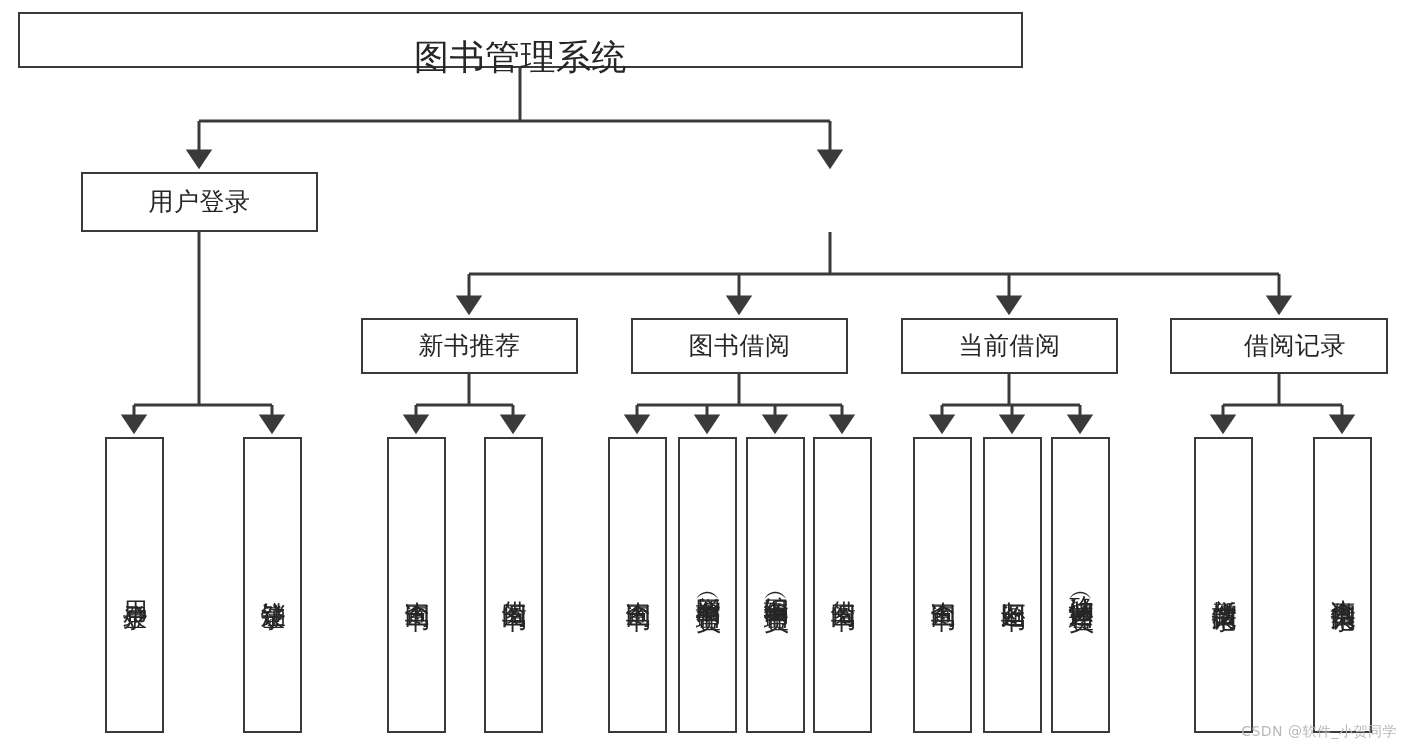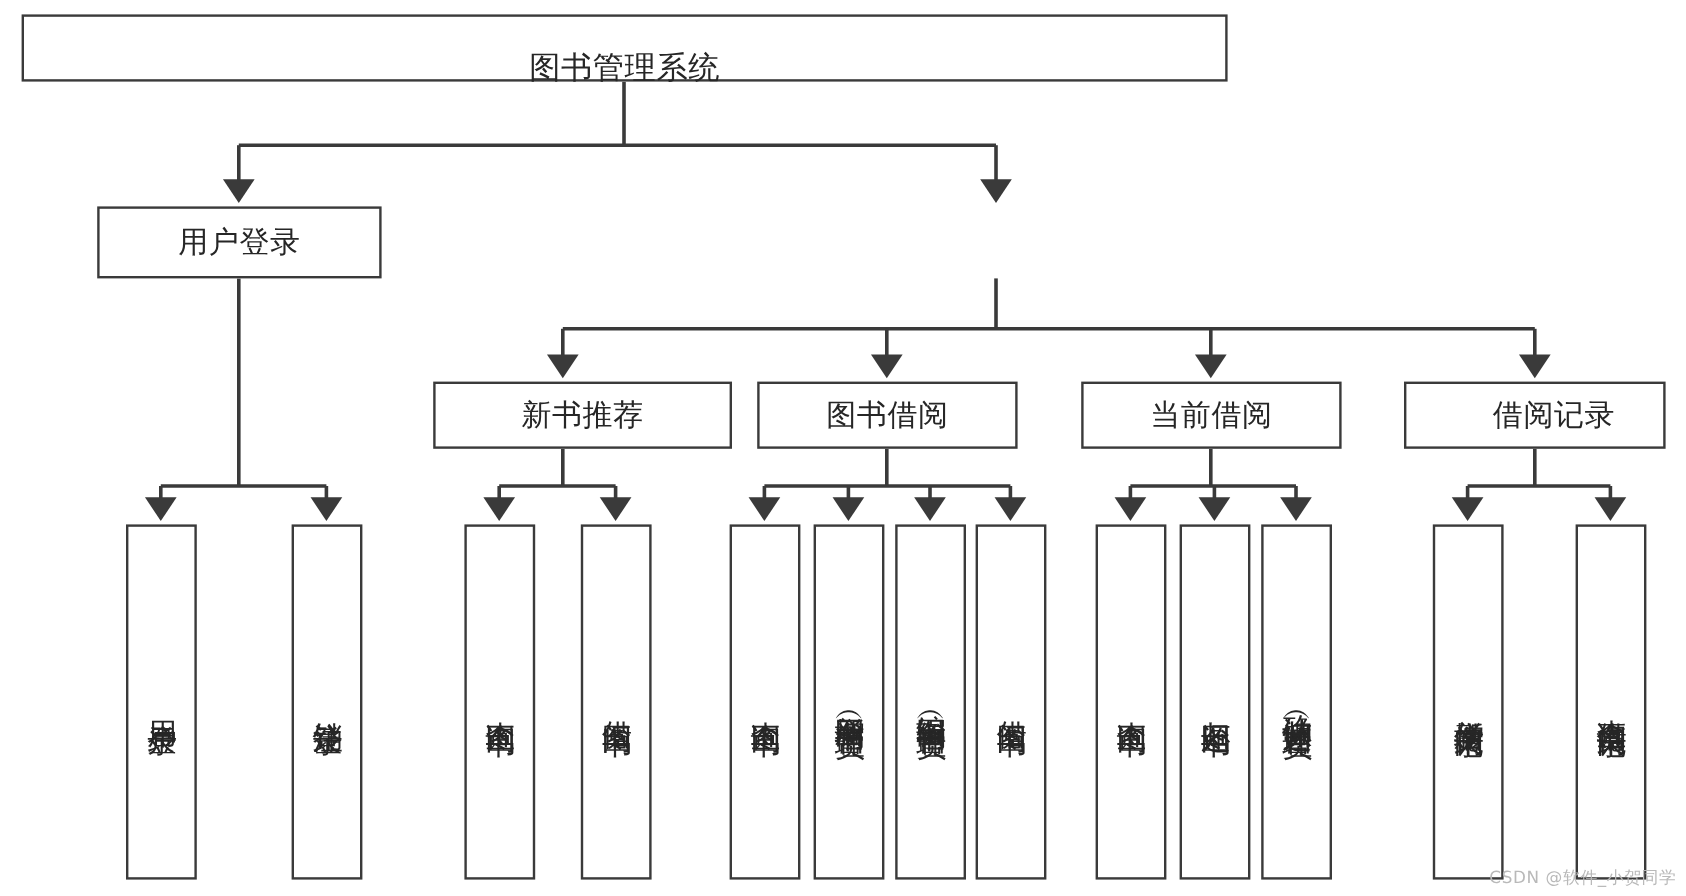--- a/index.html
+++ b/index.html
@@ -54,21 +54,21 @@
   }
   .node.vert .label {
     writing-mode: vertical-rl;
     text-orientation: upright;
     font-size: 25px;
     line-height: 1.05;
     letter-spacing: 2px;
     white-space: normal;
     max-height: 100%;
   }
-  .node.root .label { font-size: 26px; margin-top: 36px; }
+  .node.root .label { font-size: 35px; margin-top: 36px; }
   #watermark {
     position: absolute;
     right: 8px;
     bottom: 6px;
     font-size: 14px;
     color: #b9b9b9;
     white-space: nowrap;
     z-index: 5;
     letter-spacing: 0.5px;
   }
@@ -130,21 +130,21 @@
   </svg>
 
   <div class="node horiz root" style="left:18px; top:12px; width:1005px; height:56px;">
     <span class="label">图书管理系统</span>
   </div>
 
   <div class="node horiz" style="left:81px; top:172px; width:237px; height:60px;">
     <span class="label">用户登录</span>
   </div>
 
-  <div class="node horiz" style="left:361px; top:318px; width:249px; height:56px;">
+  <div class="node horiz" style="left:361px; top:318px; width:217px; height:56px;">
     <span class="label">新书推荐</span>
   </div>
   <div class="node horiz" style="left:901px; top:318px; width:217px; height:56px;">
     <span class="label">当前借阅</span>
   </div>
   <div class="node horiz" style="left:631px; top:318px; width:217px; height:56px;">
     <span class="label">图书借阅</span>
   </div>
   <div class="node horiz" style="left:1170px; top:318px; width:218px; height:56px;padding-left:32px;">
     <span class="label">借阅记录</span>

